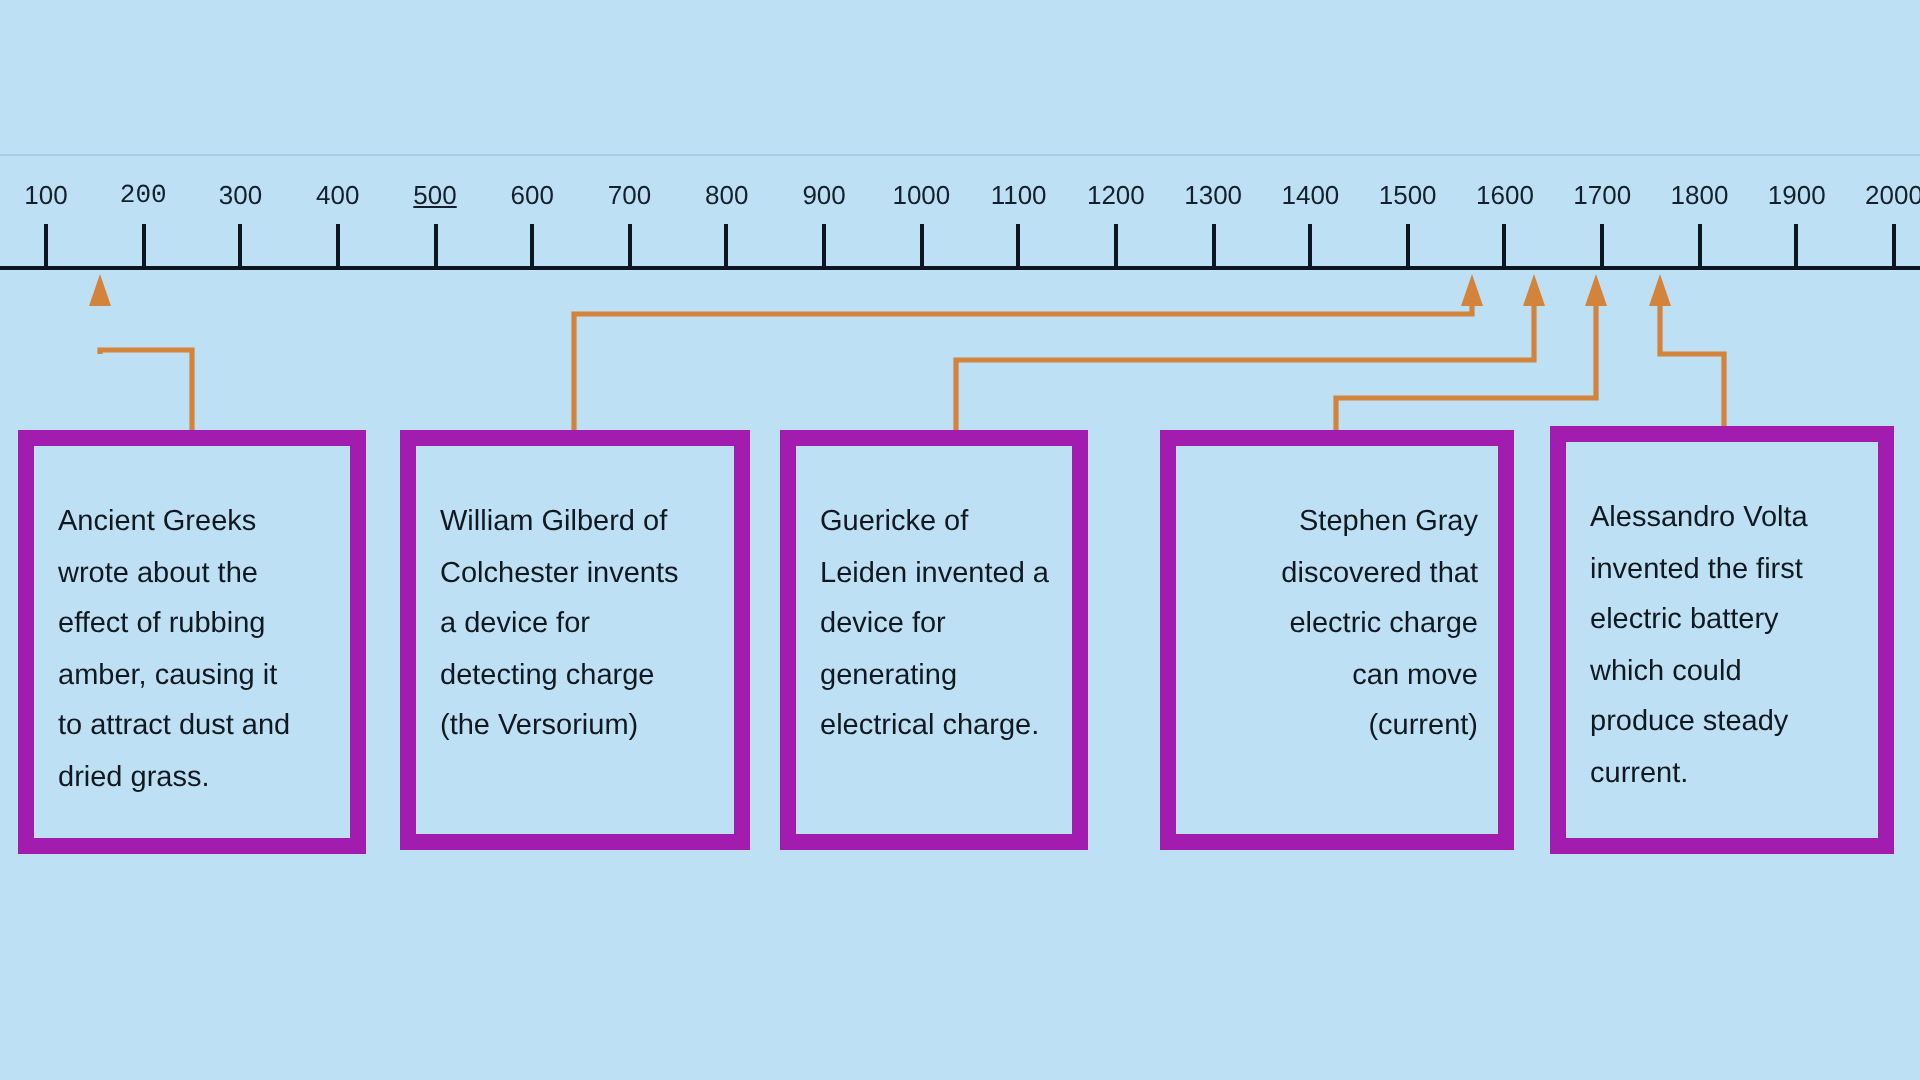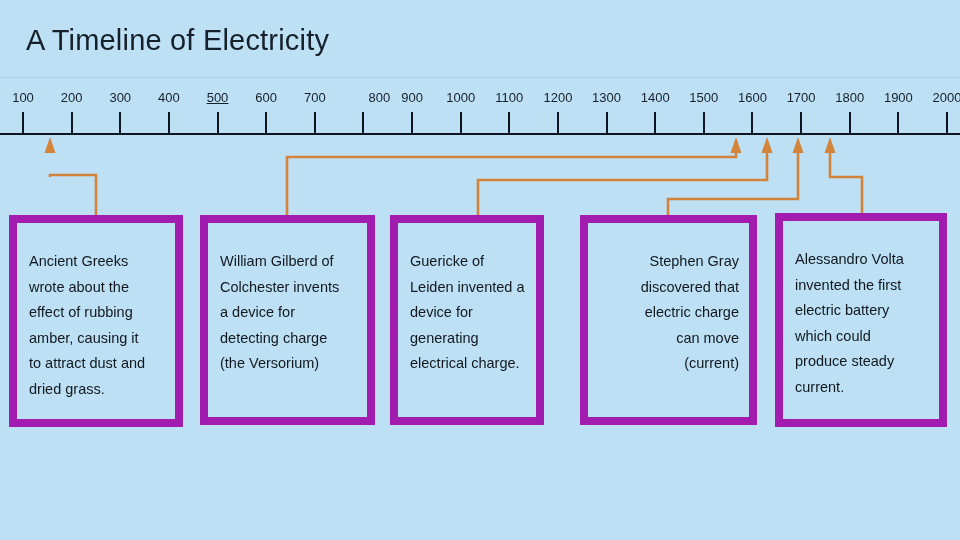--- a/index.html
+++ b/index.html
@@ -99,42 +99,41 @@
     line-height: 25.5px;
     color: #12181f;
     white-space: pre-line;
   }
 </style>
 </head>
 <body>
 
 <div id="slide">
 
-  <div id="title">A Timeline of Electricity</div>
   <div id="header-rule"></div>
 
   <div id="axis-layer">
     <div class="axis-line"></div>
     <div id="ticks-host">
         <div class="tick" style="left: 22px;"></div>
         <div class="tick-label" style="left: 23px;">100</div>
         <div class="tick" style="left: 70.6316px;"></div>
-        <div class="tick-label" style="left: 71.6316px;">200</div>
+        <div class="tick-label" style="left: 71.6316px; font-family: Liberation Mono, monospace;">200</div>
         <div class="tick" style="left: 119.263px;"></div>
         <div class="tick-label" style="left: 120.263px;">300</div>
         <div class="tick" style="left: 167.895px;"></div>
         <div class="tick-label" style="left: 168.895px;">400</div>
         <div class="tick" style="left: 216.526px;"></div>
         <div class="tick-label" style="left: 217.526px; text-decoration: underline;">500</div>
         <div class="tick" style="left: 265.158px;"></div>
         <div class="tick-label" style="left: 266.158px;">600</div>
         <div class="tick" style="left: 313.789px;"></div>
         <div class="tick-label" style="left: 314.789px;">700</div>
         <div class="tick" style="left: 362.421px;"></div>
-        <div class="tick-label" style="left: 363.421px; margin-left: 16px;">800</div>
+        <div class="tick-label" style="left: 363.421px;">800</div>
         <div class="tick" style="left: 411.053px;"></div>
         <div class="tick-label" style="left: 412.053px;">900</div>
         <div class="tick" style="left: 459.684px;"></div>
         <div class="tick-label" style="left: 460.684px;">1000</div>
         <div class="tick" style="left: 508.316px;"></div>
         <div class="tick-label" style="left: 509.316px;">1100</div>
         <div class="tick" style="left: 556.947px;"></div>
         <div class="tick-label" style="left: 557.947px;">1200</div>
         <div class="tick" style="left: 605.579px;"></div>
         <div class="tick-label" style="left: 606.579px;">1300</div>

